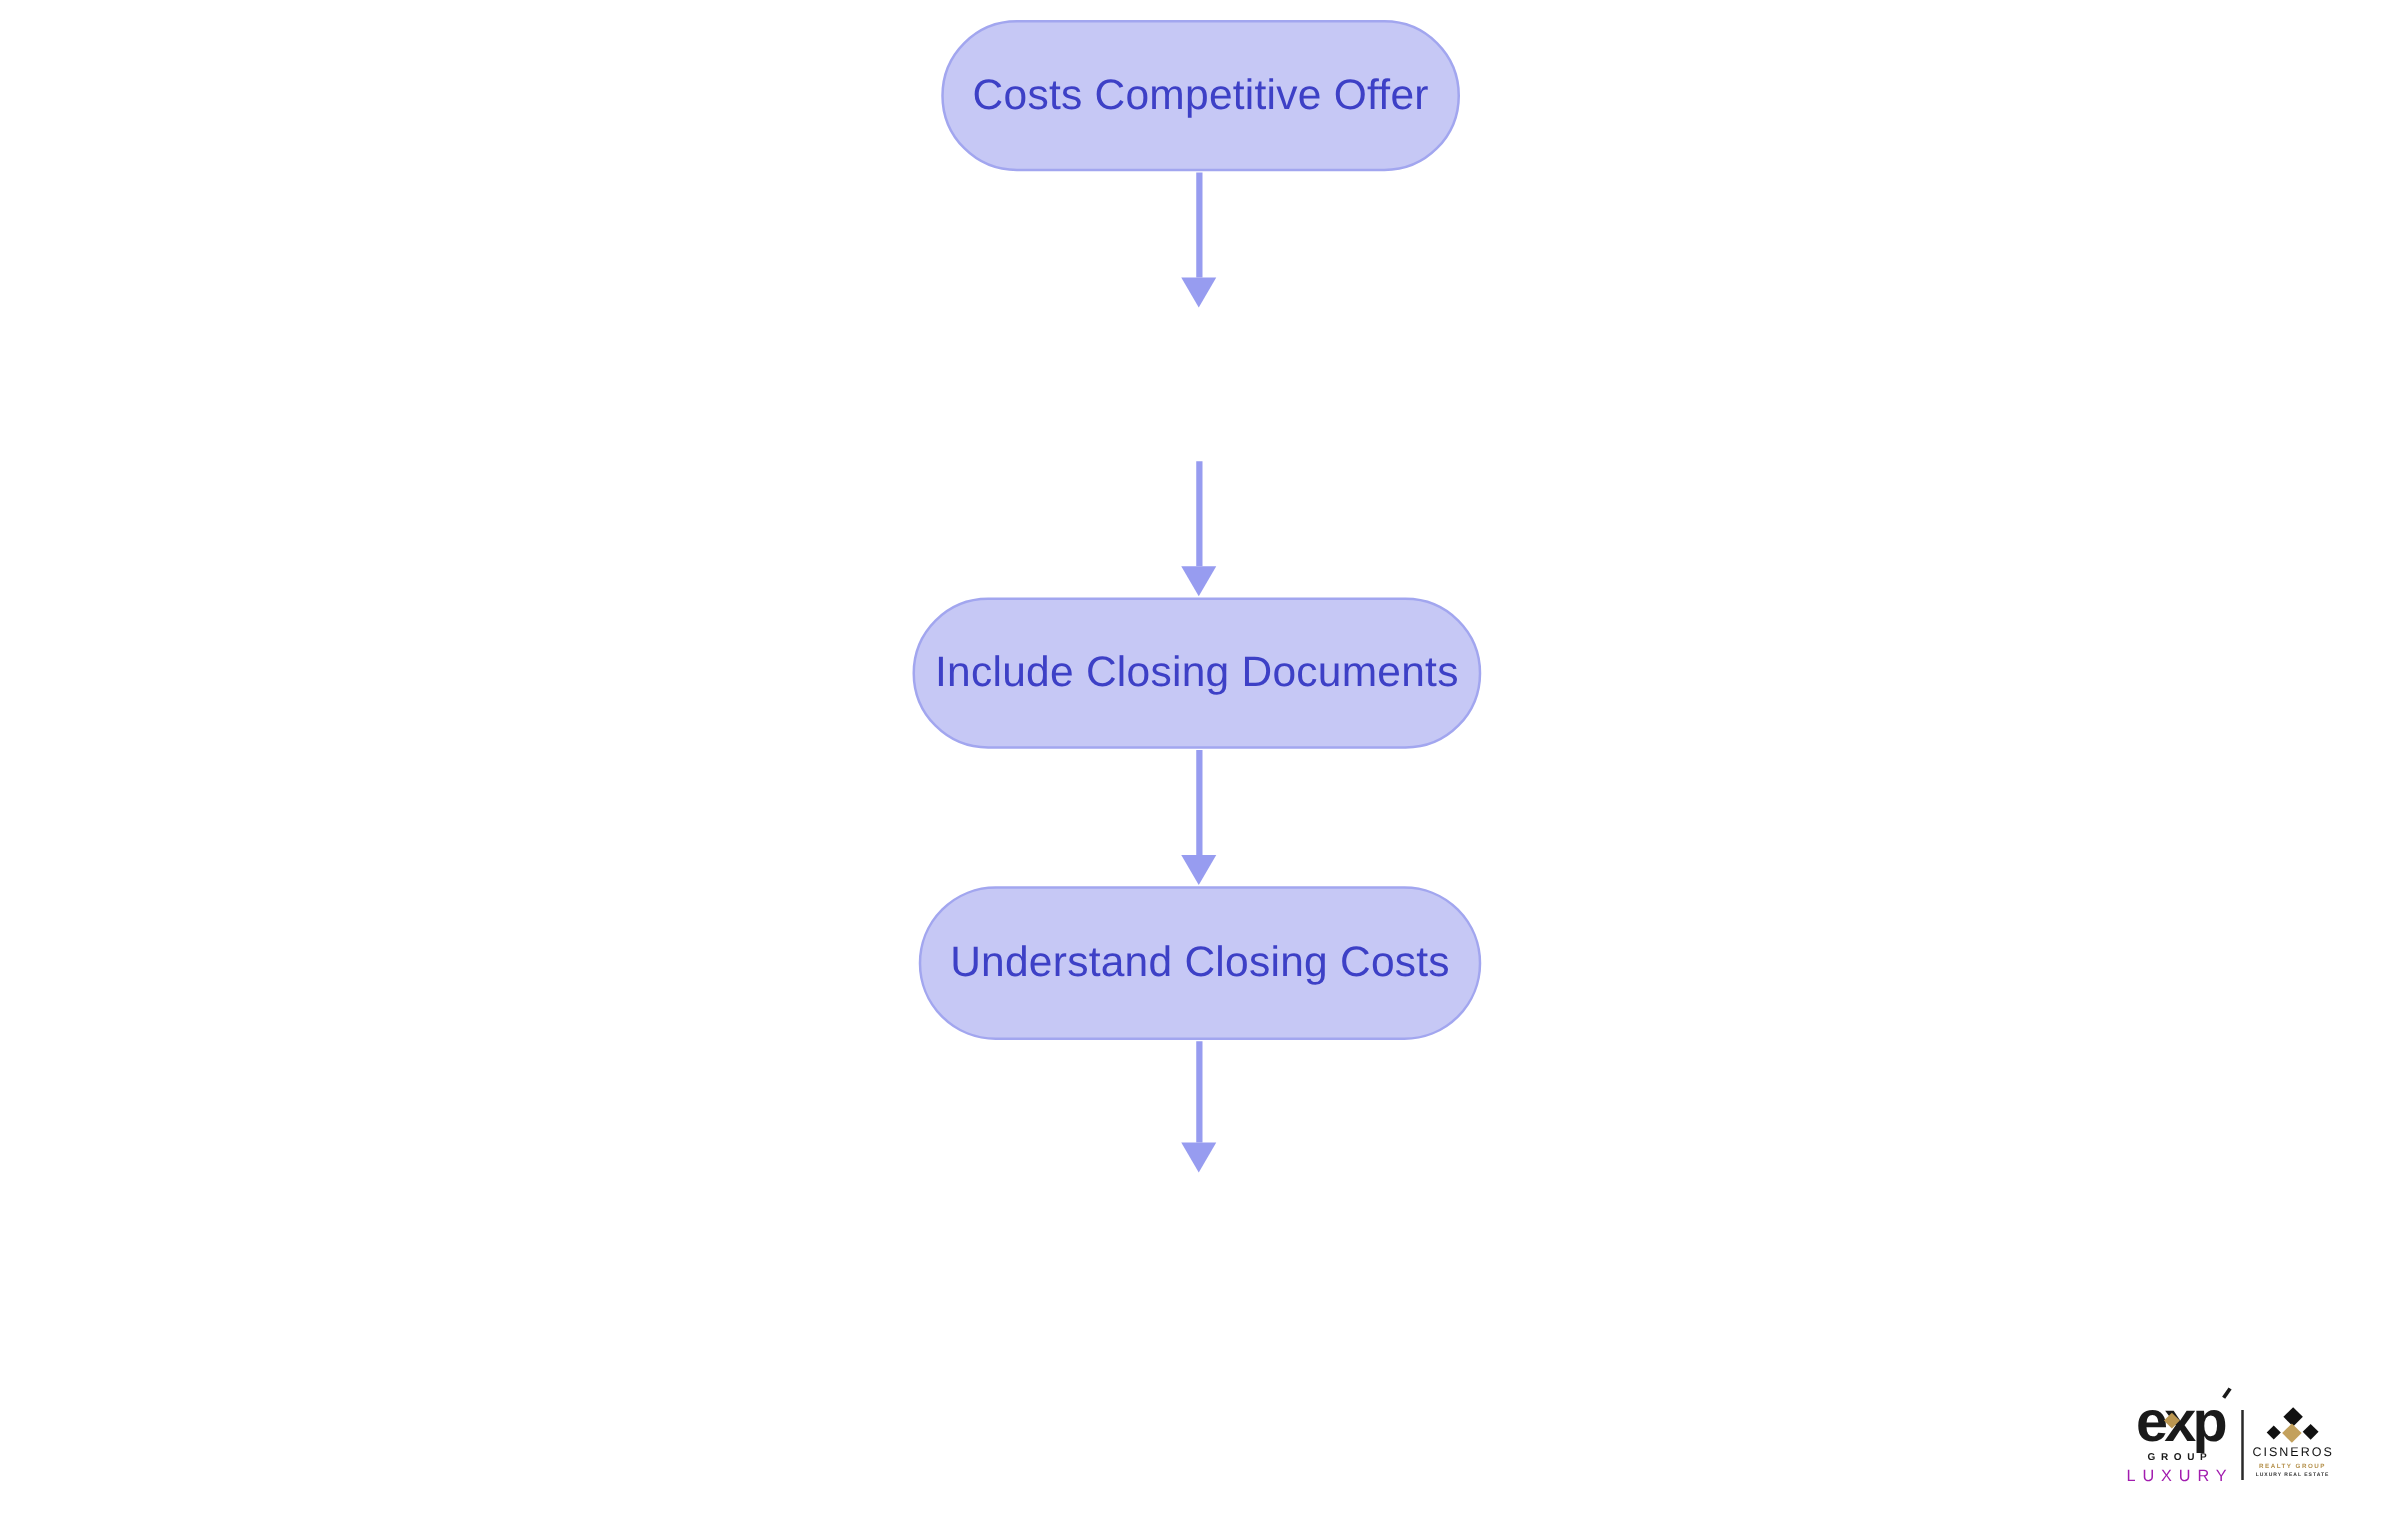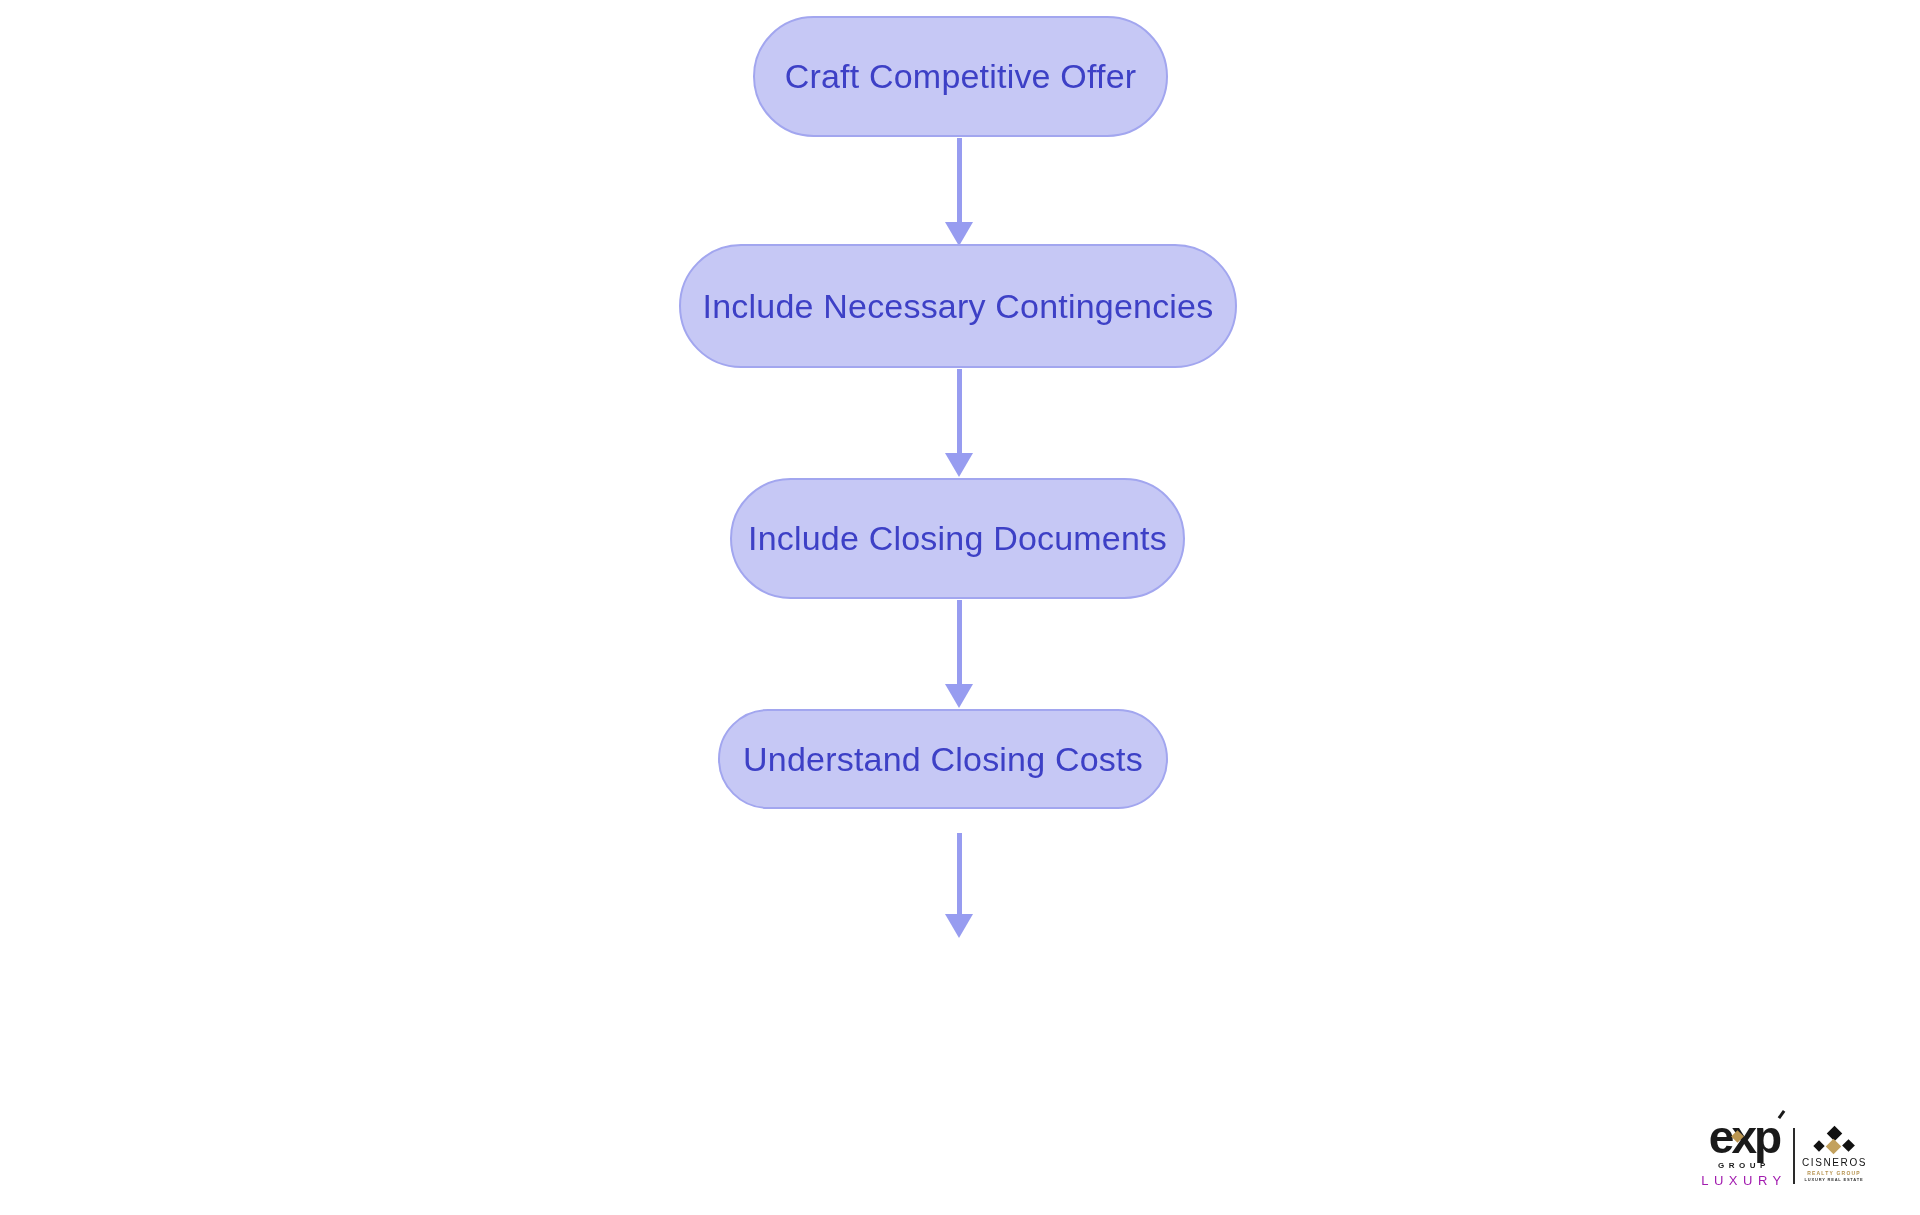--- a/index.html
+++ b/index.html
@@ -27,21 +27,21 @@
     border-radius: 62px;
     color: #3d40c6;
     font-size: 34px;
     letter-spacing: 0.2px;
     white-space: nowrap;
     box-sizing: border-box;
   }
   .node-1 { left: 753px; top: 16px;  width: 415px; height: 121px; }
   .node-2 { left: 679px; top: 244px; width: 558px; height: 124px; }
   .node-3 { left: 730px; top: 478px; width: 455px; height: 121px; }
-  .node-4 { left: 718px; top: 709px; width: 450px; height: 100px; }
+  .node-4 { left: 735px; top: 709px; width: 450px; height: 123px; }
   .node-5 { left: 735px; top: 939px; width: 452px; height: 124px; }
 
   
   .flow-arrow {
     position: absolute;
     left: 945px;
     width: 28px;
     display: flex;
     flex-direction: column;
     align-items: center;
@@ -162,31 +162,28 @@
     color: #333333;
     white-space: nowrap;
   }
 </style>
 </head>
 <body>
 
 <div class="canvas">
 
   <div class="flow-node node-1">
-    <span>Craft Competitive Offer</span>
+    <span>Costs Competitive Offer</span>
   </div>
 
   <div class="flow-arrow arrow-1">
     <div class="arrow-line"></div>
     <div class="arrow-head"></div>
   </div>
 
-  <div class="flow-node node-2">
-    <span>Include Necessary Contingencies</span>
-  </div>
 
   <div class="flow-arrow arrow-2">
     <div class="arrow-line"></div>
     <div class="arrow-head"></div>
   </div>
 
   <div class="flow-node node-3">
     <span>Include Closing Documents</span>
   </div>
 

